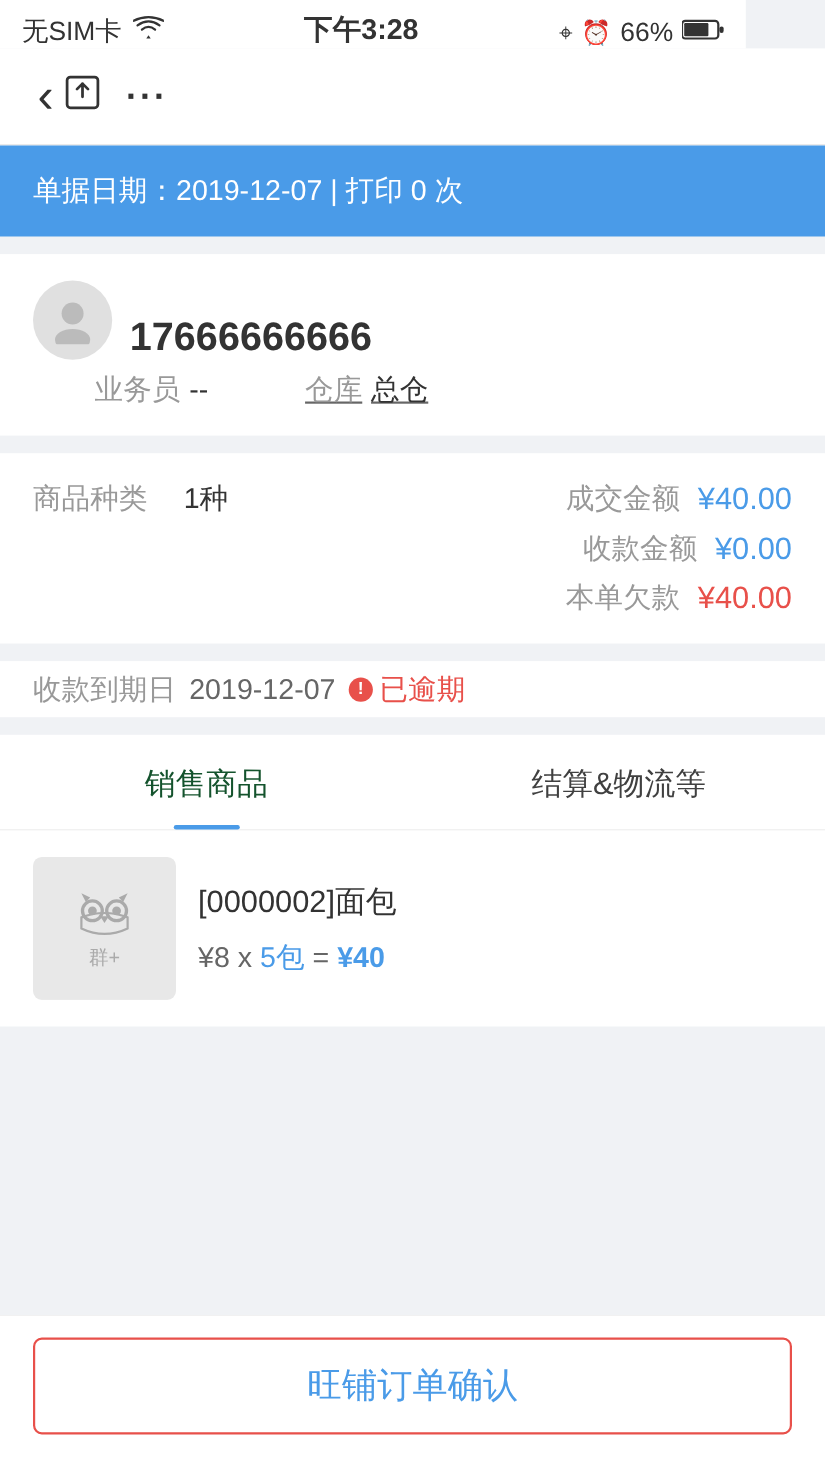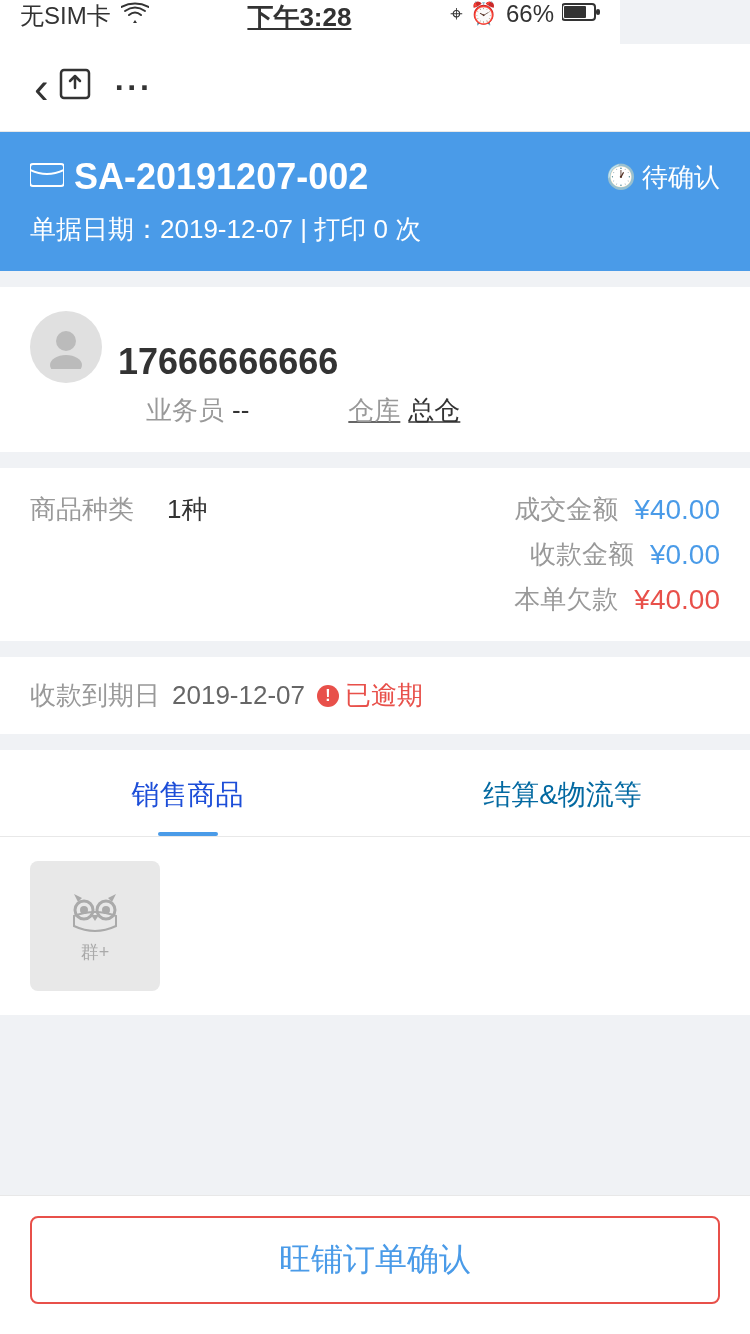--- a/index.html
+++ b/index.html
@@ -9,40 +9,39 @@
       min-height: 1334px;
       background: #f0f2f5;
       font-family: -apple-system, "PingFang SC", "Helvetica Neue", Arial, sans-serif;
       font-size: 28px;
       color: #333;
       position: relative;
     }
 
     
     .status-bar {
-      width: 620px;
+      width: 678px;
       height: 44px;
       background: #fff;
       display: flex;
-      align-items: flex-start;
+      align-items: flex-end;
       justify-content: space-between;
       padding: 0 20px;
       font-size: 24px;
       font-weight: 500;
     }
     .status-left {
       display: flex;
       align-items: center;
       gap: 10px;
       font-size: 24px;
     }
     .status-center {
       font-size: 26px;
       font-weight: 600;
-      text-decoration: underline;
     }
     .status-right {
       display: flex;
       align-items: center;
       gap: 8px;
       font-size: 24px;
     }
 
     
     .nav-bar {
@@ -137,24 +136,24 @@
     }
     .customer-name {
       font-size: 26px;
       color: #666;
       margin-left: 88px;
       margin-bottom: 16px;
     }
     .customer-meta {
       display: flex;
       align-items: center;
-      gap: 39px;
+      gap: 28px;
       font-size: 26px;
       color: #666;
-      margin-left: 116px;
+      margin-left: 56px;
     }
     .meta-item {
       display: flex;
       align-items: center;
       gap: 8px;
     }
     .meta-label {
       color: #999;
     }
     .meta-value {
@@ -203,21 +202,21 @@
       font-size: 28px;
     }
     .amount-red {
       color: #e8504a;
       font-size: 28px;
     }
 
     
     .due-section {
       background: #fff;
-      padding: 21px 30px;
+      padding: 8px 30px;
       margin-bottom: 16px;
       display: flex;
       align-items: center;
       gap: 12px;
       font-size: 26px;
       color: #666;
     }
     .due-label {
       color: #999;
     }
@@ -248,26 +247,26 @@
     }
     .tabs-bar {
       display: flex;
       border-bottom: 1px solid #e8e8e8;
     }
     .tab-item {
       flex: 1;
       text-align: center;
       padding: 26px 0 22px;
       font-size: 28px;
-      color: #0369a1;
+      color: #404040;
       cursor: pointer;
       position: relative;
     }
     .tab-item.active {
-      color: #1d4ed8;
+      color: #14532d;
     }
     .tab-item.active::after {
       content: '';
       position: absolute;
       bottom: 0;
       left: 50%;
       transform: translateX(-50%);
       width: 60px;
       height: 4px;
       background: #4a9be8;
@@ -392,35 +391,20 @@
       <svg width="32" height="32" viewBox="0 0 32 32">
         <rect x="2" y="2" width="28" height="28" rx="3" fill="none" stroke="#333" stroke-width="2.5"></rect>
         <path d="M16 8 L16 20 M11 13 L16 8 L21 13" fill="none" stroke="#333" stroke-width="2.5" stroke-linecap="round" stroke-linejoin="round"></path>
       </svg>
     </span>
     <span style="font-size:32px; font-weight:700; letter-spacing:2px; cursor:pointer;">···</span>
   </div>
 </div>
 
 <div class="order-header">
-  <div class="order-header-top">
-    <div class="order-id">
-      <span style="font-size:30px;">
-        <svg width="34" height="28" viewBox="0 0 34 28">
-          <rect x="0" y="4" width="34" height="22" rx="3" fill="none" stroke="#fff" stroke-width="2"></rect>
-          <path d="M0 10 Q17 18 34 10" fill="none" stroke="#fff" stroke-width="2"></path>
-        </svg>
-      </span>
-      <span>SA-20191207-002</span>
-    </div>
-    <div class="order-status">
-      <span style="font-size:24px;">🕐</span>
-      <span>待确认</span>
-    </div>
-  </div>
   <div class="order-date-line">
     <span>单据日期：</span><span>2019-12-07</span><span> | 打印 </span><span>0</span><span> 次</span>
   </div>
 </div>
 
 <div class="customer-section">
   <div class="customer-top">
     <div class="customer-avatar">
       <svg width="44" height="44" viewBox="0 0 44 44">
         <circle cx="22" cy="16" r="10" fill="#bbb"></circle>
@@ -495,20 +479,34 @@
             <path d="M31 27 L35 33 L39 27 Z" fill="#aaa"></path>
 
             <path d="M18 14 L14 6 L22 10 Z" fill="#aaa"></path>
             <path d="M52 14 L56 6 L48 10 Z" fill="#aaa"></path>
 
             <path d="M14 38 Q35 48 56 38 L56 28 Q35 20 14 28 Z" fill="none" stroke="#aaa" stroke-width="2"></path>
           </svg>
           <div style="font-size:18px; color:#aaa; margin-top:2px;">群+</div>
         </div>
       </div>
+      <div class="product-info">
+        <div class="product-name">[0000002]面包</div>
+        <div class="product-price-line">
+          <span>¥8</span>
+          <span> </span>
+          <span>x</span>
+          <span> </span>
+          <span class="product-qty">5包</span>
+          <span> </span>
+          <span>=</span>
+          <span> </span>
+          <span class="product-total">¥40</span>
+        </div>
+      </div>
     </div>
   </div>
 </div>
 
 <div class="content-padding"></div>
 
 <div class="bottom-area">
   <button class="confirm-btn">
     <span>旺铺订单确认</span>
   </button>

